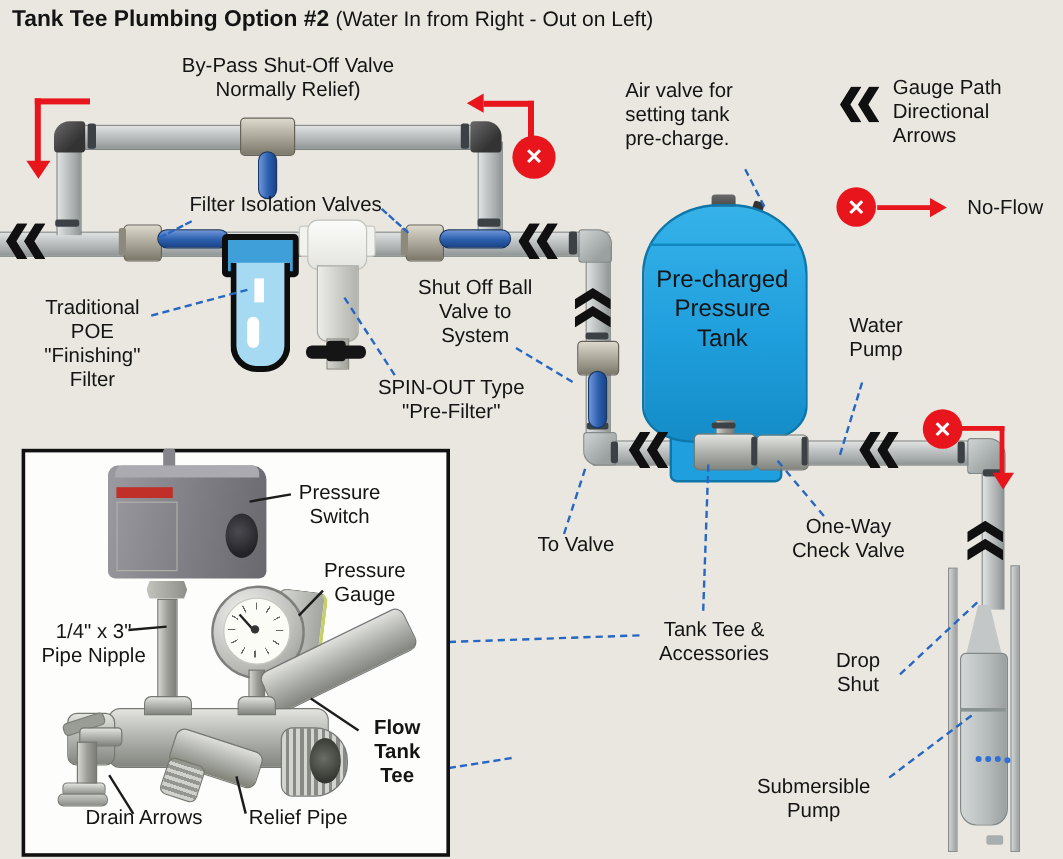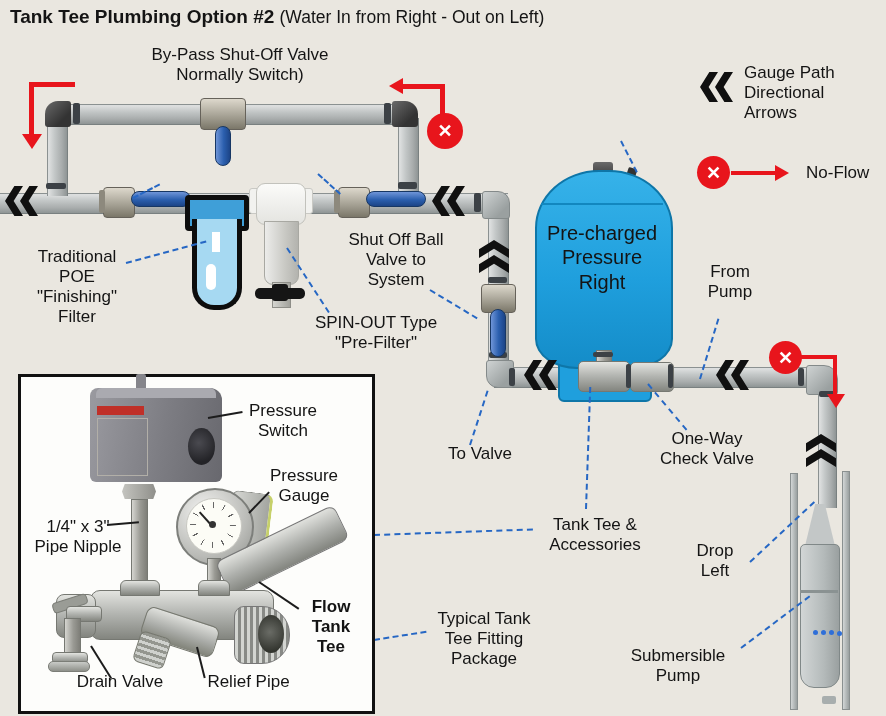--- a/index.html
+++ b/index.html
@@ -81,21 +81,21 @@
   <div class="abs" style="left:837px;top:631px;width:5px;height:5px;border-radius:50%;background:#2f6fd8;"></div>
   <div class="abs" style="left:822px;top:696px;width:14px;height:8px;background:#a8aeae;border-radius:2px;"></div>
 
   <div class="abs" style="left:558px;top:344px;width:90px;height:54px;background:#1f9fdd;border:2px solid #0e76a8;border-radius:6px;"></div>
   <div class="abs" style="left:593px;top:162px;width:20px;height:15px;background:linear-gradient(180deg,#6a6a6a,#3a3a3a);border-radius:3px;"></div>
   <div class="abs" style="left:627px;top:168px;width:9px;height:11px;background:#333;border-radius:2px;transform:rotate(18deg);"></div>
   <div class="abs" style="left:535px;top:170px;width:134px;height:195px;background:linear-gradient(180deg,#36b2e9,#1f9fdd 55%,#148cc8);border:2px solid #0e76a8;border-radius:64px 64px 42px 42px / 58px 58px 30px 30px;"></div>
   <div class="abs" style="left:541px;top:203px;width:122px;height:2px;background:#1287bf;"></div>
   <div class="lbl" style="left:537px;top:221px;width:130px;font-size:20px;line-height:1.22;">Pre-charged
 Pressure
-Right</div>
+Tank</div>
 
   <div class="abs steelV" style="left:596px;top:350px;width:14px;height:20px;"></div>
   <div class="joint" style="left:593px;top:352px;width:20px;height:5px;"></div>
   <div class="abs steel" style="left:578px;top:361px;width:50px;height:29px;border-radius:5px;"></div>
   <div class="abs steel" style="left:630px;top:362px;width:42px;height:28px;border-radius:5px;"></div>
   <div class="joint" style="left:626px;top:364px;width:5px;height:24px;"></div>
   <div class="joint" style="left:668px;top:364px;width:5px;height:24px;"></div>
 
   <div class="vbody" style="left:103px;top:187px;width:30px;height:29px;"></div>
   <div class="vcap" style="left:99px;top:190px;width:6px;height:23px;"></div>
@@ -181,44 +181,45 @@
   <div class="dash" style="left:700px;top:378px;width:63px;transform:rotate(-73deg);"></div>
   <div class="dash" style="left:470px;top:444px;width:57px;transform:rotate(-72deg);"></div>
   <div class="dash" style="left:648px;top:383px;width:60px;transform:rotate(50deg);"></div>
   <div class="dash" style="left:586px;top:508px;width:122px;transform:rotate(-88deg);"></div>
   <div class="dash" style="left:374px;top:534px;width:159px;transform:rotate(-2deg);"></div>
   <div class="dash" style="left:750px;top:561px;width:88px;transform:rotate(-43deg);"></div>
   <div class="dash" style="left:741px;top:647px;width:86px;transform:rotate(-37deg);"></div>
   <div class="dash" style="left:374px;top:639px;width:53px;transform:rotate(-9deg);"></div>
 
   <div class="lbl" style="left:110px;top:45px;width:260px;">By-Pass Shut-Off Valve
-Normally Switch)</div>
+Normally Relief)</div>
+  <div class="lbl" style="left:128px;top:161px;width:220px;">Filter Isolation Valves</div>
   <div class="lbl" style="left:296px;top:313px;width:160px;">SPIN-OUT Type
 "Pre-Filter"</div>
   <div class="lbl" style="left:22px;top:247px;width:110px;">Traditional
 POE
 "Finishing"
 Filter</div>
   <div class="lbl" style="left:332px;top:230px;width:128px;">Shut Off Ball
 Valve to
 System</div>
-  <div class="lbl" style="left:696px;top:262px;width:68px;">From
+  <div class="lbl left" style="left:521px;top:66px;width:118px;">Air valve for
+setting tank
+pre-charge.</div>
+  <div class="lbl" style="left:696px;top:262px;width:68px;">Water
 Pump</div>
   <div class="lbl" style="left:430px;top:444px;width:100px;">To Valve</div>
   <div class="lbl" style="left:648px;top:429px;width:118px;">One-Way
 Check Valve</div>
   <div class="lbl" style="left:536px;top:515px;width:118px;">Tank Tee &amp;
 Accessories</div>
   <div class="lbl" style="left:682px;top:541px;width:66px;">Drop
-Left</div>
+Shut</div>
   <div class="lbl" style="left:613px;top:646px;width:130px;">Submersible
 Pump</div>
-  <div class="lbl" style="left:420px;top:609px;width:128px;">Typical Tank
-Tee Fitting
-Package</div>
 
   <div class="abs" style="left:18px;top:374px;width:351px;height:334px;background:#fdfdfb;border:3px solid #111;"></div>
 
   <div class="abs" style="left:136px;top:374px;width:10px;height:16px;background:#85858b;border-radius:2px;"></div>
   <div class="abs" style="left:90px;top:388px;width:132px;height:94px;background:linear-gradient(100deg,#9a9aa0,#7d7d83 55%,#68686e);border-radius:8px 12px 6px 6px;"></div>
   <div class="abs" style="left:96px;top:388px;width:120px;height:10px;background:#aaaab0;border-radius:6px 6px 0 0;"></div>
   <div class="abs" style="left:97px;top:406px;width:47px;height:9px;background:#c03028;"></div>
   <div class="abs" style="left:97px;top:418px;width:49px;height:56px;background:repeating-linear-gradient(180deg,#ecease4 0 5px,#b9b6ae 5px 6px);border:1px solid #b2afa8;"></div>
   <div class="abs" style="left:188px;top:428px;width:27px;height:37px;background:radial-gradient(circle at 40% 40%,#4a4a50,#232327 70%);border-radius:50%;"></div>
   <div class="abs" style="left:122px;top:484px;width:34px;height:15px;background:linear-gradient(90deg,#c4c4bf,#8f8f8a);clip-path:polygon(8% 0,92% 0,100% 50%,92% 100%,8% 100%,0 50%);"></div>
@@ -259,16 +260,16 @@
 
   <div class="lbl" style="left:238px;top:401px;width:90px;">Pressure
 Switch</div>
   <div class="lbl" style="left:262px;top:466px;width:84px;">Pressure
 Gauge</div>
   <div class="lbl" style="left:30px;top:517px;width:96px;">1/4" x 3"
 Pipe Nipple</div>
   <div class="lbl" style="left:298px;top:597px;width:66px;font-weight:bold;">Flow
 Tank
 Tee</div>
-  <div class="lbl" style="left:70px;top:672px;width:100px;">Drain Valve</div>
+  <div class="lbl" style="left:70px;top:672px;width:100px;">Drain Arrows</div>
   <div class="lbl" style="left:196px;top:672px;width:105px;">Relief Pipe</div>
 
 </div>
 
 </body></html>

